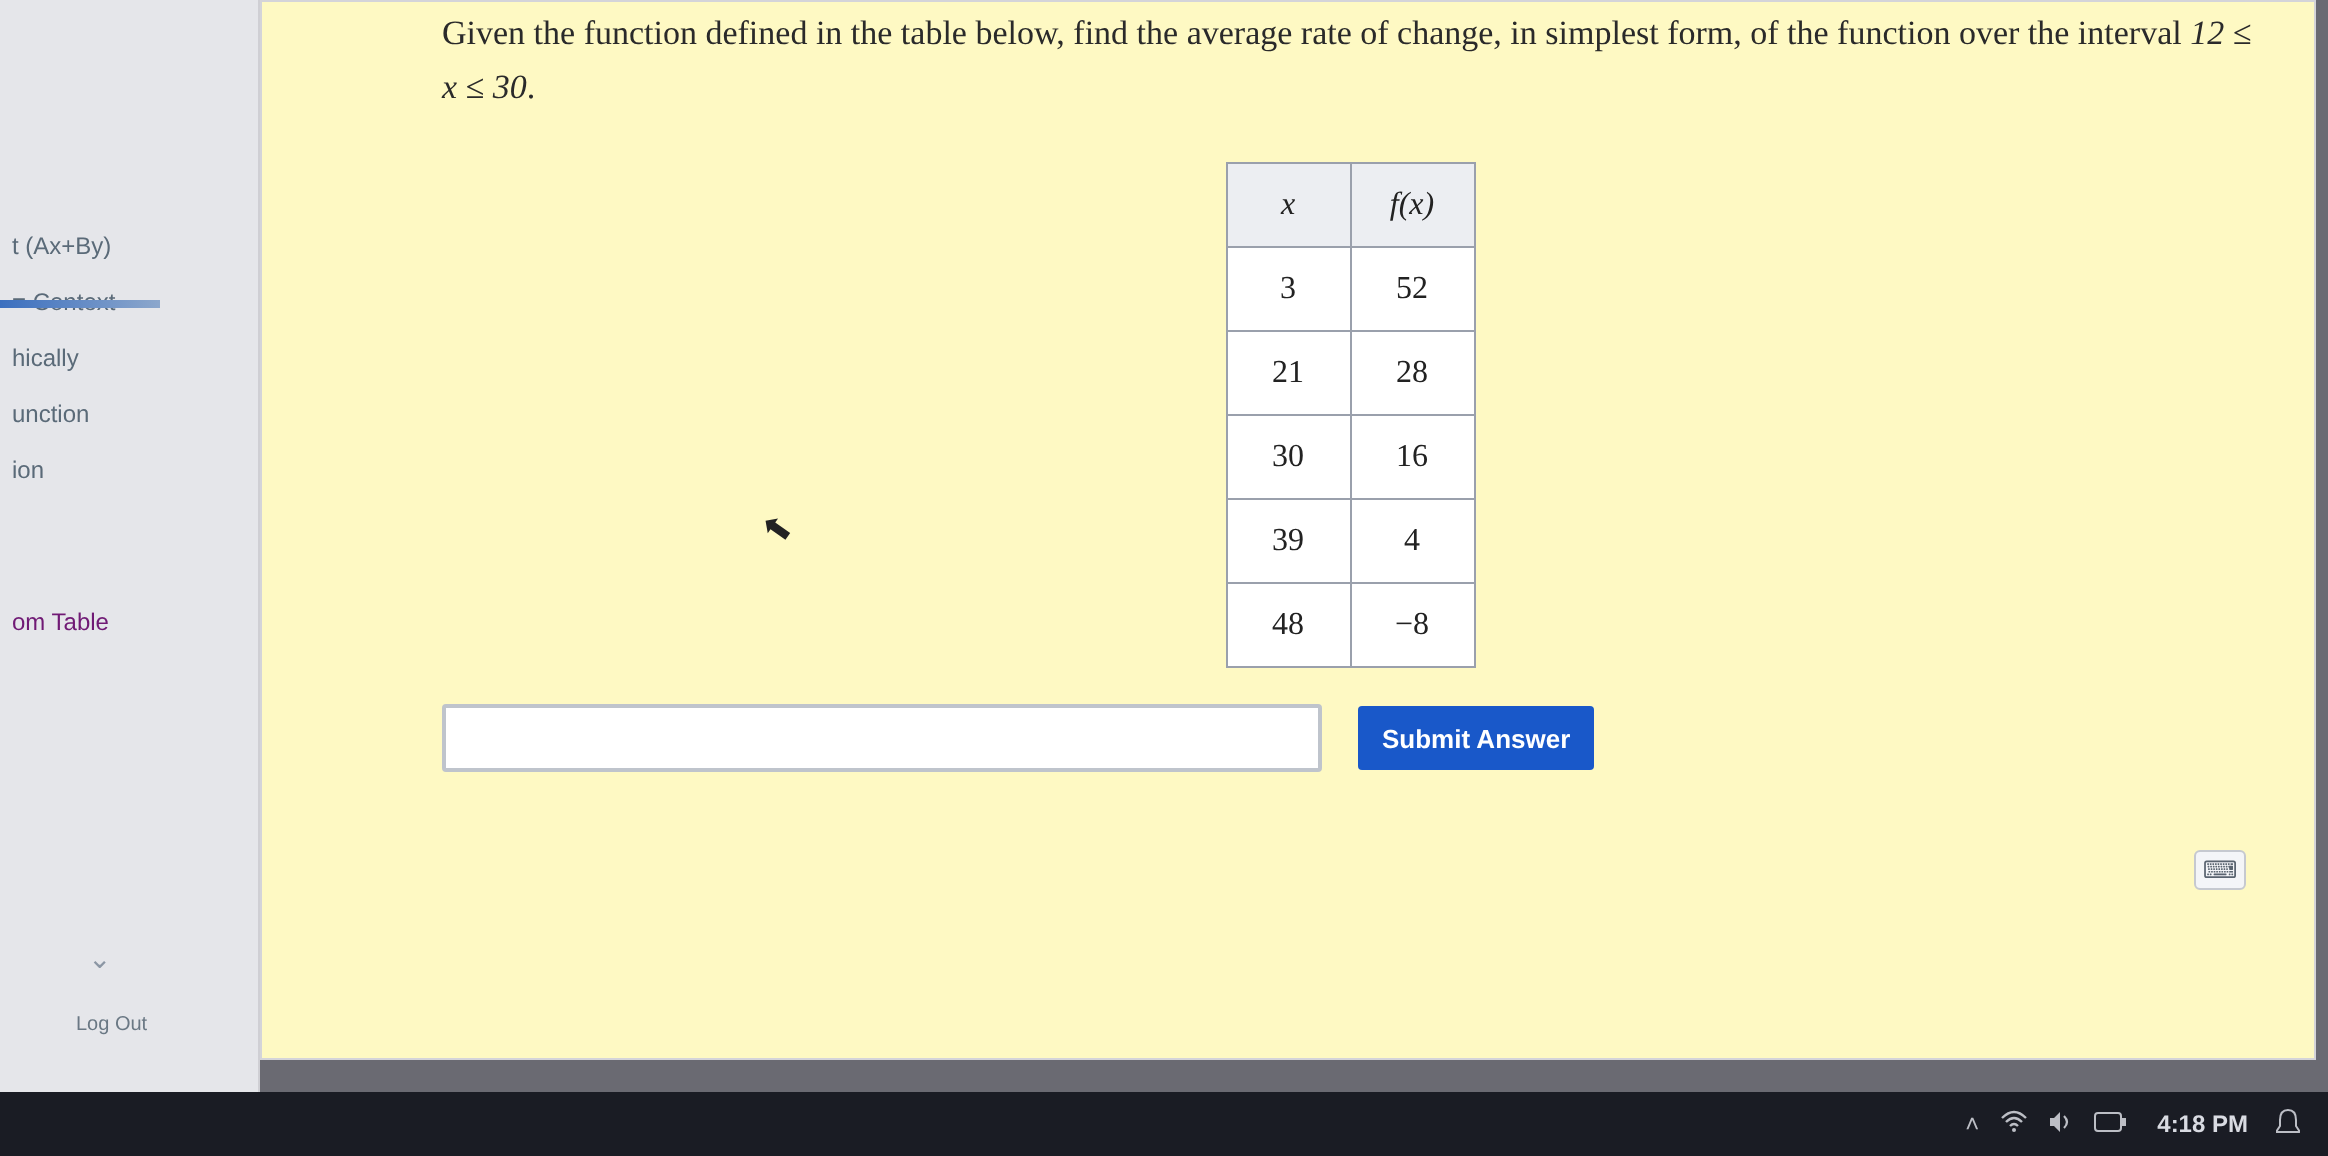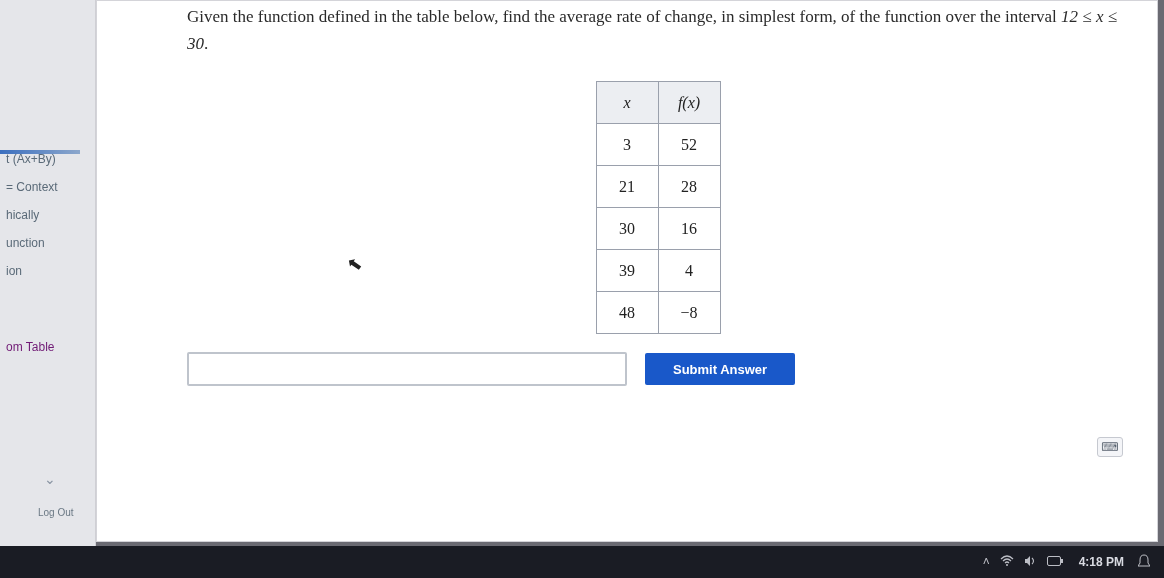--- a/index.html
+++ b/index.html
@@ -13,24 +13,24 @@
   }
   .viewport {
     position: absolute;
     left: 0; top: 0;
     width: 1164px; height: 546px;
     background: #6a6a72;
     display: flex;
     perspective: 1600px;
   }
   .sidebar {
-    width: 96px;
+    width: 130px;
     background: #e5e6ea;
     border-right: 1px solid #cfcfd4;
-    padding-top: 102px;
+    padding-top: 66px;
     font-family: Arial, sans-serif;
     font-size: 12px;
     color: #4a5864;
     display: flex;
     flex-direction: column;
     gap: 14px;
     padding-left: 6px;
   }
   .sidebar .divider {
     position: absolute;
@@ -38,24 +38,24 @@
     width: 80px; height: 4px;
     background: linear-gradient(to right, #3b6fbf, #8ca7cc);
   }
   .sidebar-item { cursor: pointer; color: #5a6a78; font-size: 12px; white-space: nowrap; overflow: hidden; }
   .sidebar-item.selected { color: #701a75; }
   .sidebar-spacer { flex: 1; }
   .logout { color: #6a7884; font-size: 10px; margin-bottom: 28px; margin-left: 32px; }
   .chev { color:#8b96a4;font-size:14px;margin-left:38px; margin-bottom:6px;}
   .main {
     flex: 1;
-    background: #ffffff;
+    background: #fef9c3;
     padding: 0 28px 18px 90px;
     border: 1px solid #d4d4d9;
-    margin: 0 6px 4px 0;
+    margin: 0 6px 16px 0;
     position: relative;
     overflow: hidden;
   }
   .problem-text {
     font-size: 17px;
     color: #2a2a2a;
     line-height: 1.6;
     margin-top: 2px;
     max-width: 950px;
   }
@@ -103,21 +103,21 @@
     background: #fff;
     font-size: 15px;
     padding: 0 8px;
     font-family: "Times New Roman", serif;
   }
   .submit {
     background: #1958c9;
     color: #fff;
     border: none;
     height: 32px;
-    padding: 0 28px;
+    padding: 0 12px;
     font-size: 13px;
     font-weight: bold;
     border-radius: 2px;
     cursor: pointer;
     font-family: Arial, sans-serif;
   }
   .taskbar {
     position: absolute; left: 0; bottom: 0;
     width: 1164px; height: 32px;
     background: #1a1c24;

